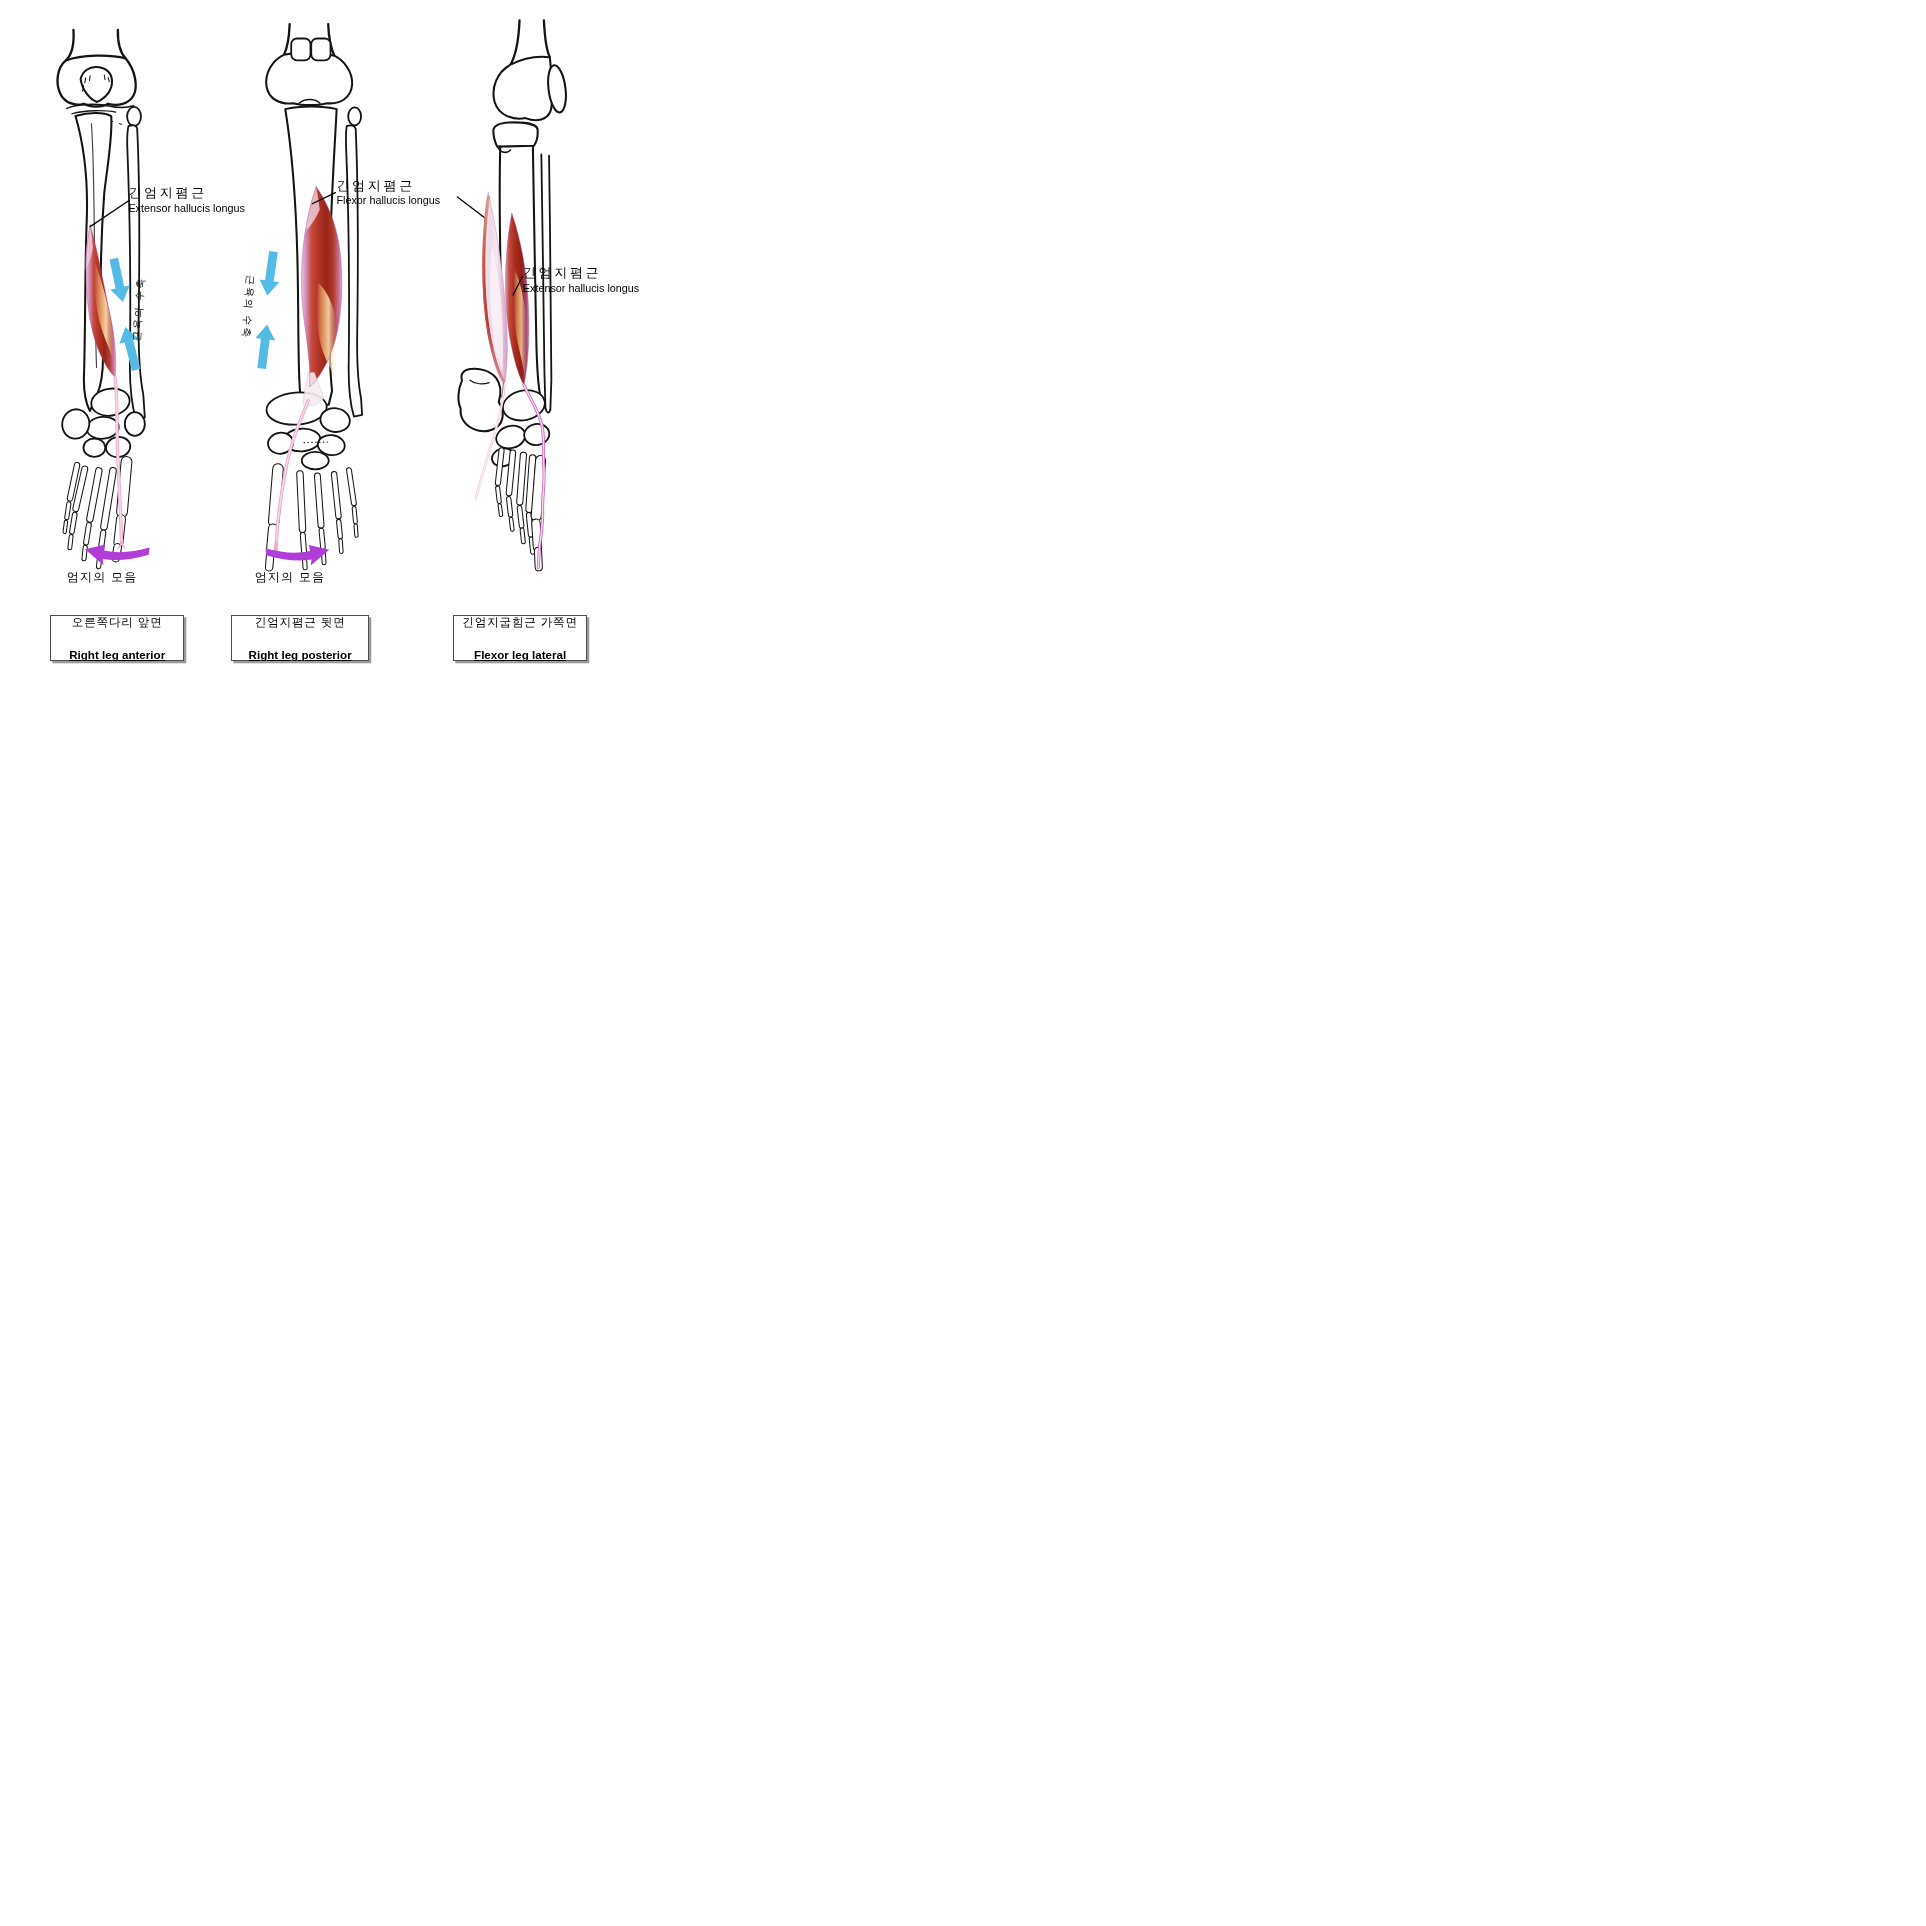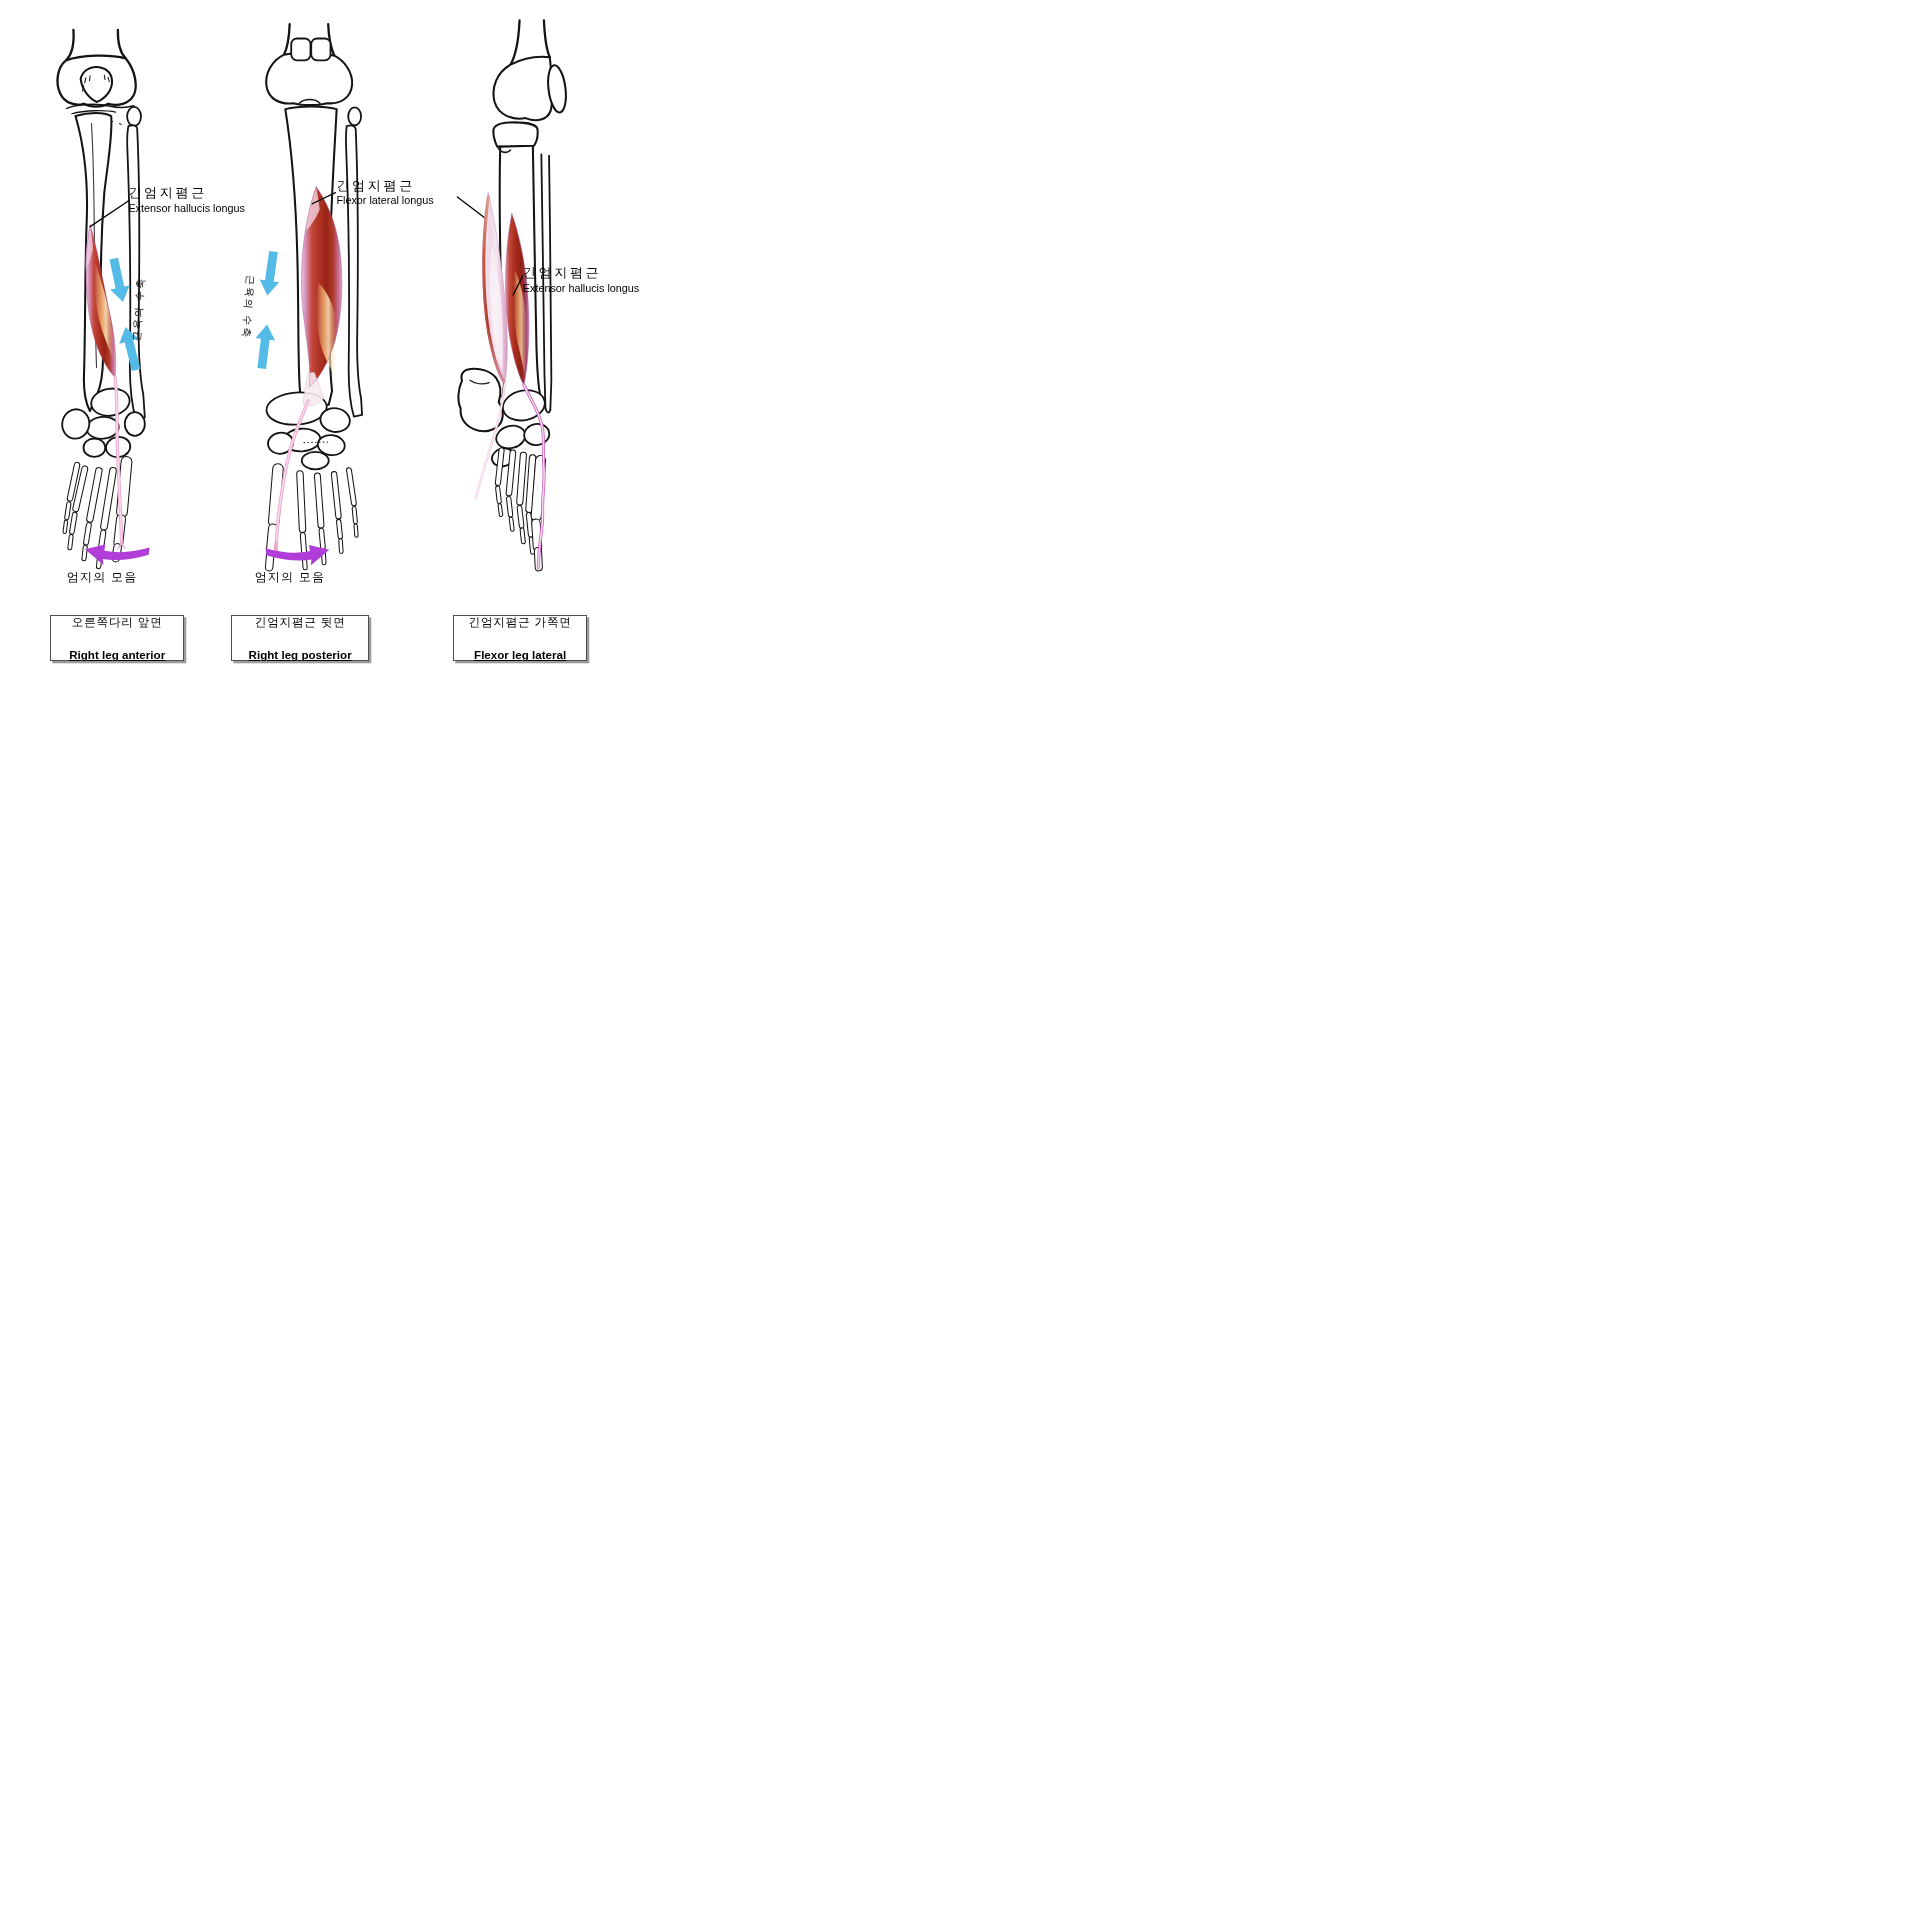--- a/index.html
+++ b/index.html
@@ -335,21 +335,21 @@
   </g>
 </svg>
 
 <div class="overlay muscle-label" style="left:18.40%;top:27.00%;">
   <span class="ko">긴엄지폄근</span>
   <span class="en">Extensor hallucis longus</span>
 </div>
 
 <div class="overlay muscle-label" style="left:48.20%;top:25.90%;">
   <span class="ko">긴엄지폄근</span>
-  <span class="en">Flexor lateral longus</span>
+  <span class="en">Flexor hallucis longus</span>
 </div>
 
 <div class="overlay muscle-label" style="left:74.90%;top:38.60%;">
   <span class="ko">긴엄지폄근</span>
   <span class="en">Extensor hallucis longus</span>
 </div>
 
 <div class="overlay vtext left" style="left:19.98%;top:44.79%;">근육의 수축</div>
 
 <div class="overlay vtext mid" style="left:35.54%;top:44.51%;">근육의 수축</div>
@@ -362,18 +362,18 @@
   <div class="caption-ko">오른쪽다리 앞면</div>
   <div class="caption-en">Right leg anterior</div>
 </div>
 
 <div class="caption-box" style="left:33.11%;top:89.20%;width:19.50%;height:6.33%;">
   <div class="caption-ko">긴엄지폄근 뒷면</div>
   <div class="caption-en">Right leg posterior</div>
 </div>
 
 <div class="caption-box" style="left:64.90%;top:89.20%;width:18.95%;height:6.33%;">
-  <div class="caption-ko">긴엄지폄근 가쪽면</div>
+  <div class="caption-ko">긴엄지굽힘근 가쪽면</div>
   <div class="caption-en">Flexor leg lateral</div>
 </div>
 
 </div>
 
 
 </body></html>

